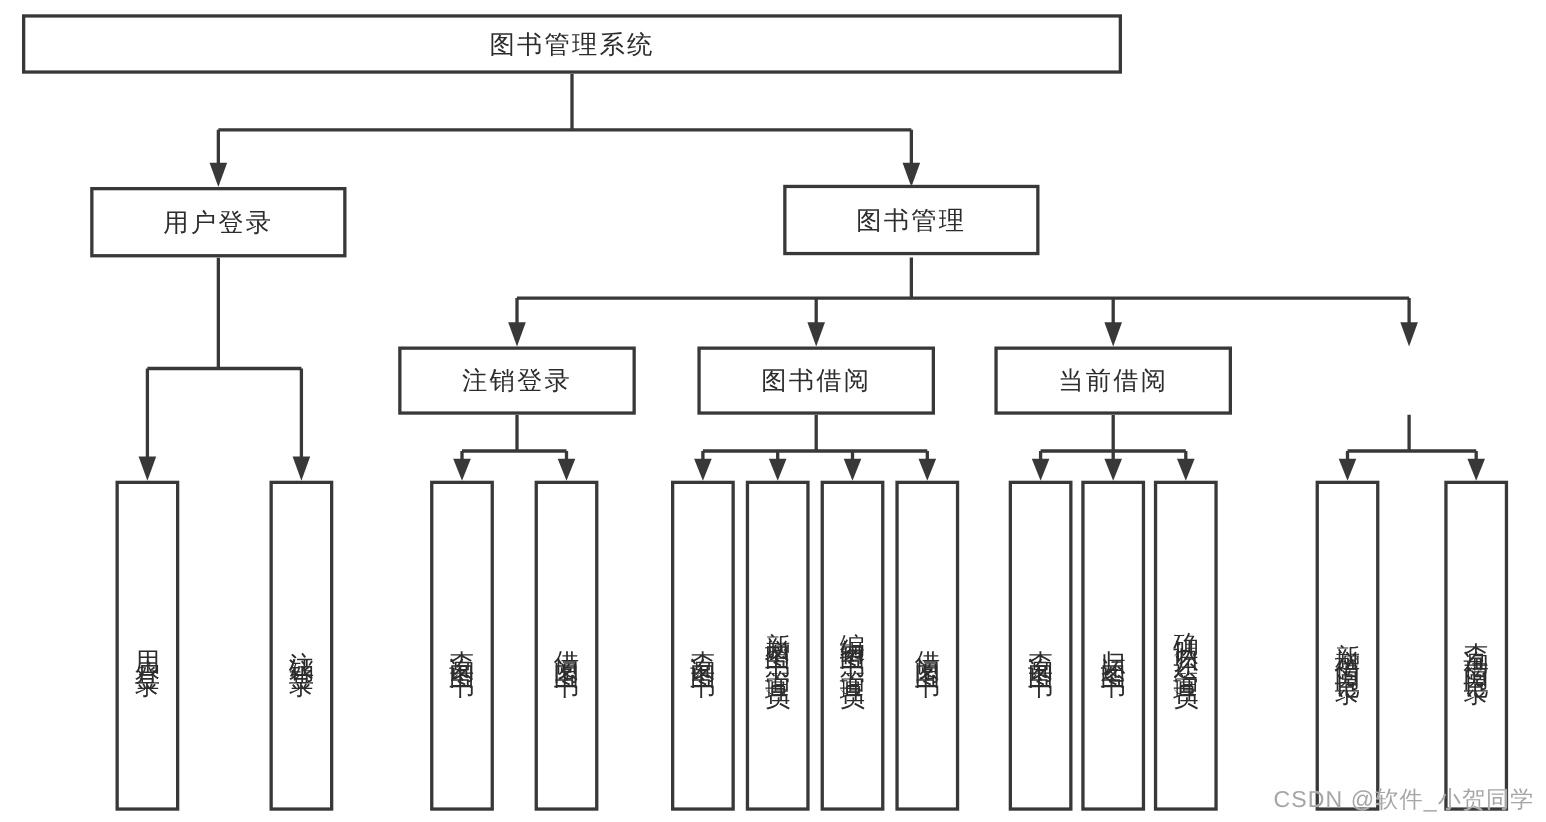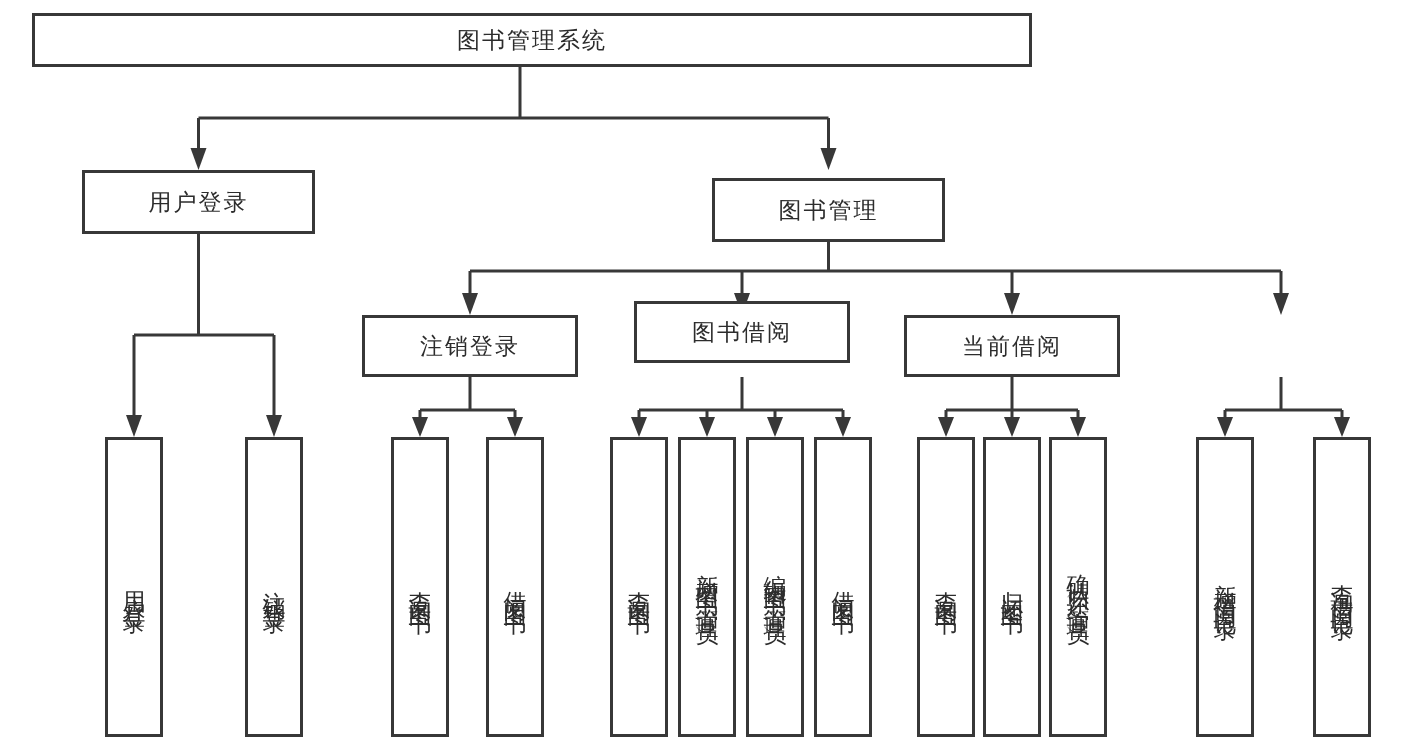--- a/index.html
+++ b/index.html
@@ -50,25 +50,25 @@
     z-index: 2;
   }
   .vnode .vtext {
     writing-mode: vertical-rl;
     text-orientation: mixed;
     letter-spacing: 7px;
     line-height: 1;
     white-space: nowrap;
   }
   
-  .n-root { left: 32px;   top: 13px;  width: 1000px; height: 54px; }
+  .n-root { left: 20px;   top: 13px;  width: 1000px; height: 54px; }
   .n-l2a  { left: 82px;   top: 170px; width: 233px;  height: 64px; }
-  .n-l2b  { left: 712px;  top: 178px; width: 233px;  height: 64px; }
+  .n-l2b  { left: 712px;  top: 168px; width: 233px;  height: 64px; }
   .n-l3a  { left: 362px;  top: 315px; width: 216px;  height: 62px; }
-  .n-l3b  { left: 634px;  top: 301px; width: 216px;  height: 62px; }
+  .n-l3b  { left: 634px;  top: 315px; width: 216px;  height: 62px; }
   .n-l3c  { left: 904px;  top: 315px; width: 216px;  height: 62px; }
   .n-l3d  { left: 1173px; top: 315px; width: 216px;  height: 62px; }
   
   .v1  { left: 105px;  }
   .v2  { left: 245px;  }
   .v3  { left: 391px;  }
   .v4  { left: 486px;  }
   .v5  { left: 610px;  }
   .v6  { left: 678px;  }
   .v7  { left: 746px;  }
@@ -204,14 +204,15 @@
     <span class="vtext">确认归还（管理员）</span>
   </div>
 
   <div class="vnode v12">
     <span class="vtext">新增借阅记录</span>
   </div>
   <div class="vnode v13">
     <span class="vtext">查询借阅记录</span>
   </div>
 
+  <div id="watermark">CSDN @软件_小贺同学</div>
 
 </div>
 
 </body></html>

